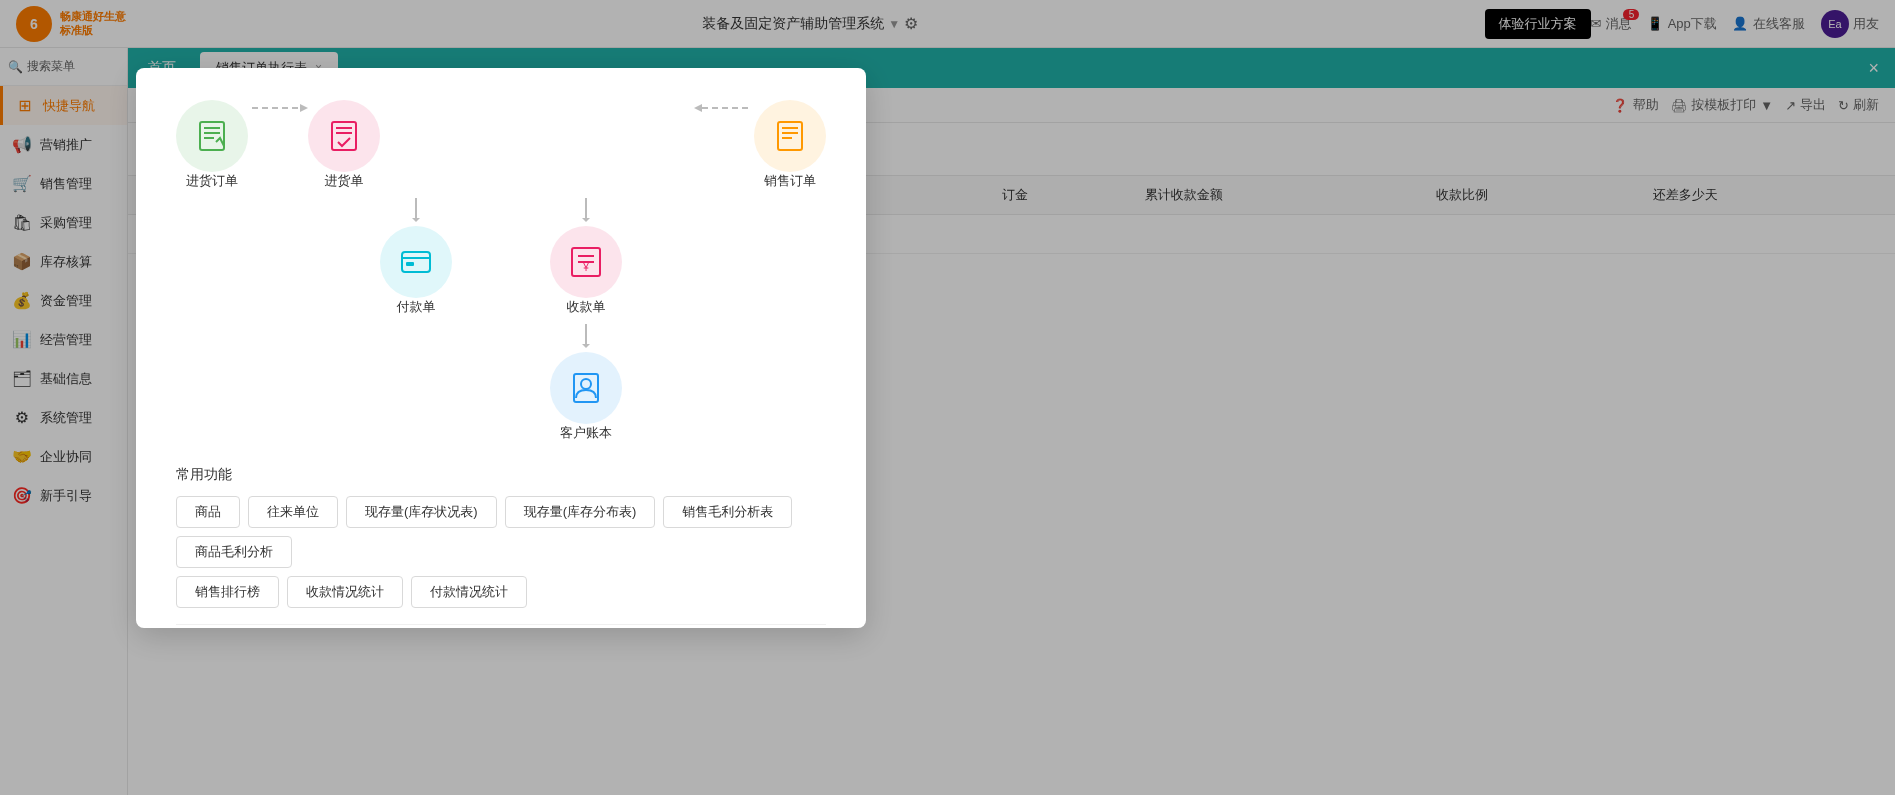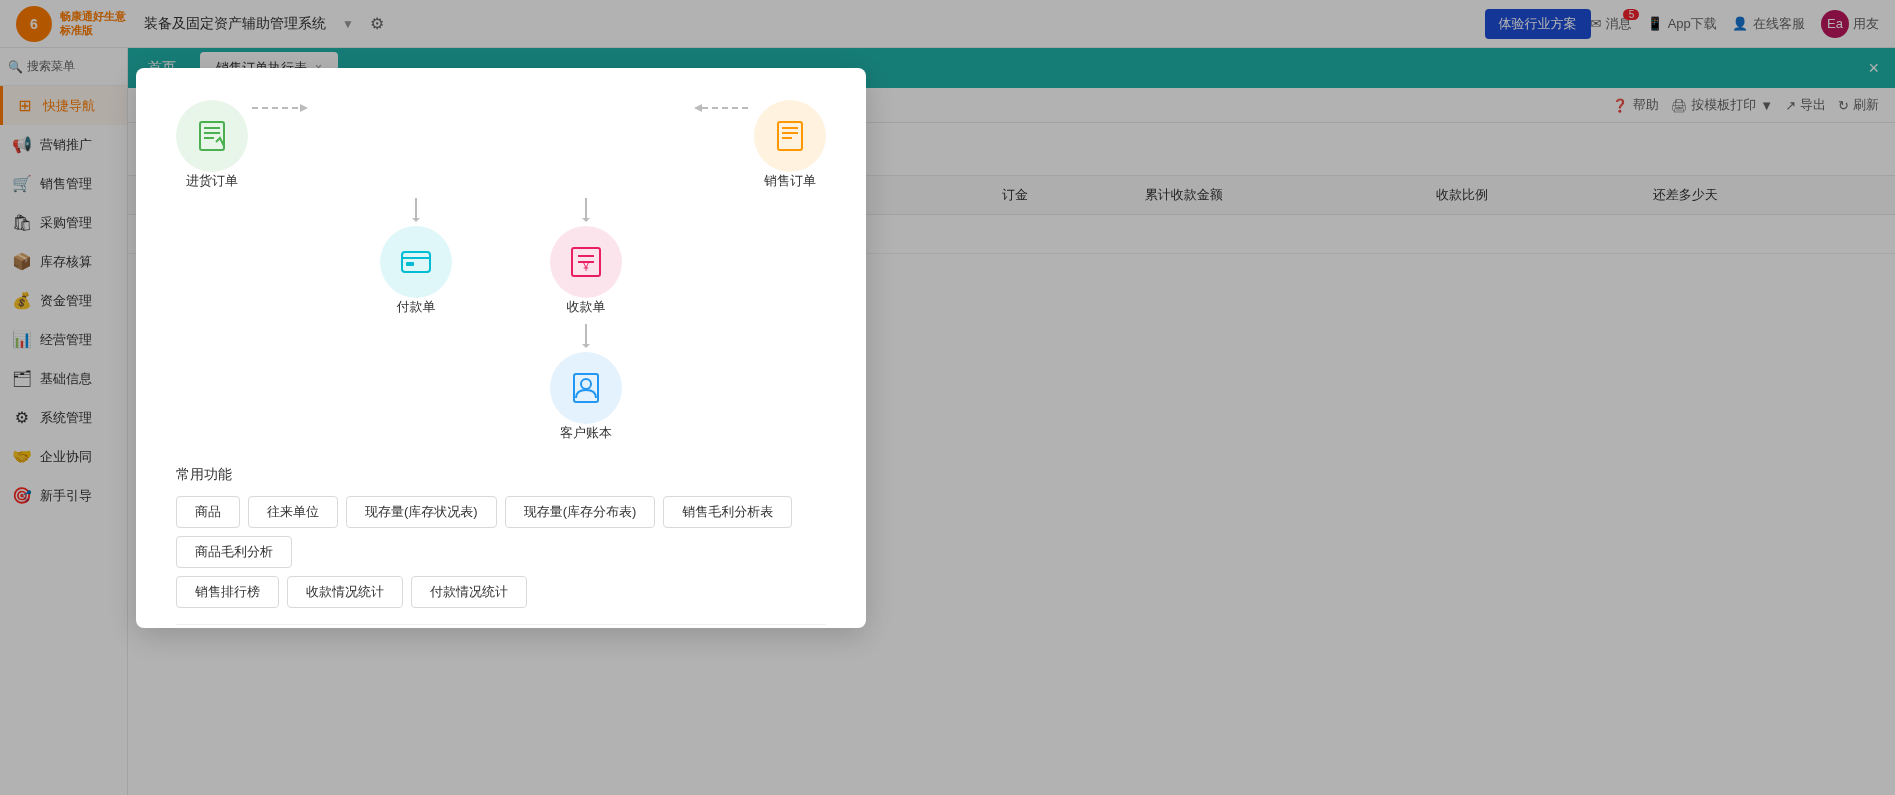--- a/index.html
+++ b/index.html
@@ -9,29 +9,29 @@
     .app-wrapper { display: flex; flex-direction: column; height: 795px; width: 1895px; }
     .top-bar { display: flex; align-items: center; background: #fff; height: 48px; padding: 0 16px; border-bottom: 1px solid #e8e8e8; flex-shrink: 0; }
     .main-area { display: flex; flex: 1; overflow: hidden; }
     .sidebar { width: 128px; background: #fff; border-right: 1px solid #e8e8e8; display: flex; flex-direction: column; flex-shrink: 0; }
     .content-area { flex: 1; display: flex; flex-direction: column; overflow: hidden; background: #a21caf; }
 
     
     .logo-area { display: flex; align-items: center; gap: 8px; width: 128px; flex-shrink: 0; }
     .logo-icon { width: 36px; height: 36px; }
     .logo-text { font-size: 11px; color: #ff7d00; font-weight: bold; line-height: 1.2; }
-    .system-title { display: flex; align-items: center; gap: 16px; flex: 1; }
+    .system-title { display: flex; align-items: center; gap: 4px; flex: 1; justify-content: center; }
     .system-title-text { font-size: 14px; color: #333; font-weight: 500; }
     .dropdown-arrow { color: #999; font-size: 12px; }
     .settings-icon { color: #666; font-size: 16px; cursor: pointer; }
-    .experience-btn { background: #1d4ed8; color: #fff; border: none; border-radius: 4px; padding: 6px 14px; font-size: 13px; cursor: pointer; margin-left: 8px; }
+    .experience-btn { background: #000000; color: #fff; border: none; border-radius: 4px; padding: 6px 14px; font-size: 13px; cursor: pointer; margin-left: 8px; }
     .top-right { display: flex; align-items: center; gap: 16px; margin-left: auto; }
     .top-right-item { display: flex; align-items: center; gap: 4px; color: #666; font-size: 13px; cursor: pointer; position: relative; }
     .badge { background: #f5222d; color: #fff; border-radius: 10px; font-size: 10px; padding: 0 4px; position: absolute; top: -6px; right: -8px; min-width: 16px; text-align: center; }
-    .user-avatar { width: 28px; height: 28px; border-radius: 50%; background: #be185d; display: flex; align-items: center; justify-content: center; color: #fff; font-size: 13px; }
+    .user-avatar { width: 28px; height: 28px; border-radius: 50%; background: #4c1d95; display: flex; align-items: center; justify-content: center; color: #fff; font-size: 11px; }
 
     
     .tab-bar { display: flex; align-items: center; background: #20b2aa; height: 40px; padding: 0 0; flex-shrink: 0; }
     .tab-home { padding: 0 20px; color: #fff; font-size: 14px; cursor: pointer; height: 100%; display: flex; align-items: center; }
     .tab-active { background: #fff; color: #333; border-radius: 4px 4px 0 0; margin: 0 4px; padding: 0 16px; display: flex; align-items: center; gap: 8px; height: 32px; font-size: 13px; cursor: pointer; }
     .tab-close { color: #999; font-size: 12px; cursor: pointer; }
     .tab-bar-right { margin-left: auto; padding-right: 16px; }
     .tab-close-all { color: #fff; font-size: 18px; cursor: pointer; }
 
     
@@ -278,20 +278,31 @@
           </div>
           <span class="flow-label">进货订单</span>
         </div>
 
         <div style="display:flex;align-items:center;padding-bottom:28px;">
           <svg width="60" height="16">
               <line x1="4" y1="8" x2="52" y2="8" stroke="#bbb" stroke-width="2" stroke-dasharray="6,4"></line>
               <polygon points="52,4 60,8 52,12" fill="#bbb"></polygon>
             </svg>
         </div>
+        <div class="flow-col">
+          <div class="flow-circle red">
+            <svg width="36" height="36" viewBox="0 0 36 36">
+                <rect x="6" y="4" width="24" height="28" rx="2" fill="none" stroke="#e91e63" stroke-width="2"></rect>
+                <line x1="10" y1="10" x2="26" y2="10" stroke="#e91e63" stroke-width="2"></line>
+                <line x1="10" y1="15" x2="26" y2="15" stroke="#e91e63" stroke-width="2"></line>
+                <polyline points="12,24 16,28 24,20" fill="none" stroke="#e91e63" stroke-width="2"></polyline>
+              </svg>
+          </div>
+          <span class="flow-label">进货单</span>
+        </div>
 
         <div style="flex:1;"></div>
 
 
         <div style="display:flex;align-items:center;padding-bottom:28px;">
           <svg width="60" height="16">
               <line x1="8" y1="8" x2="56" y2="8" stroke="#bbb" stroke-width="2" stroke-dasharray="6,4"></line>
               <polygon points="8,4 0,8 8,12" fill="#bbb"></polygon>
             </svg>
         </div>

